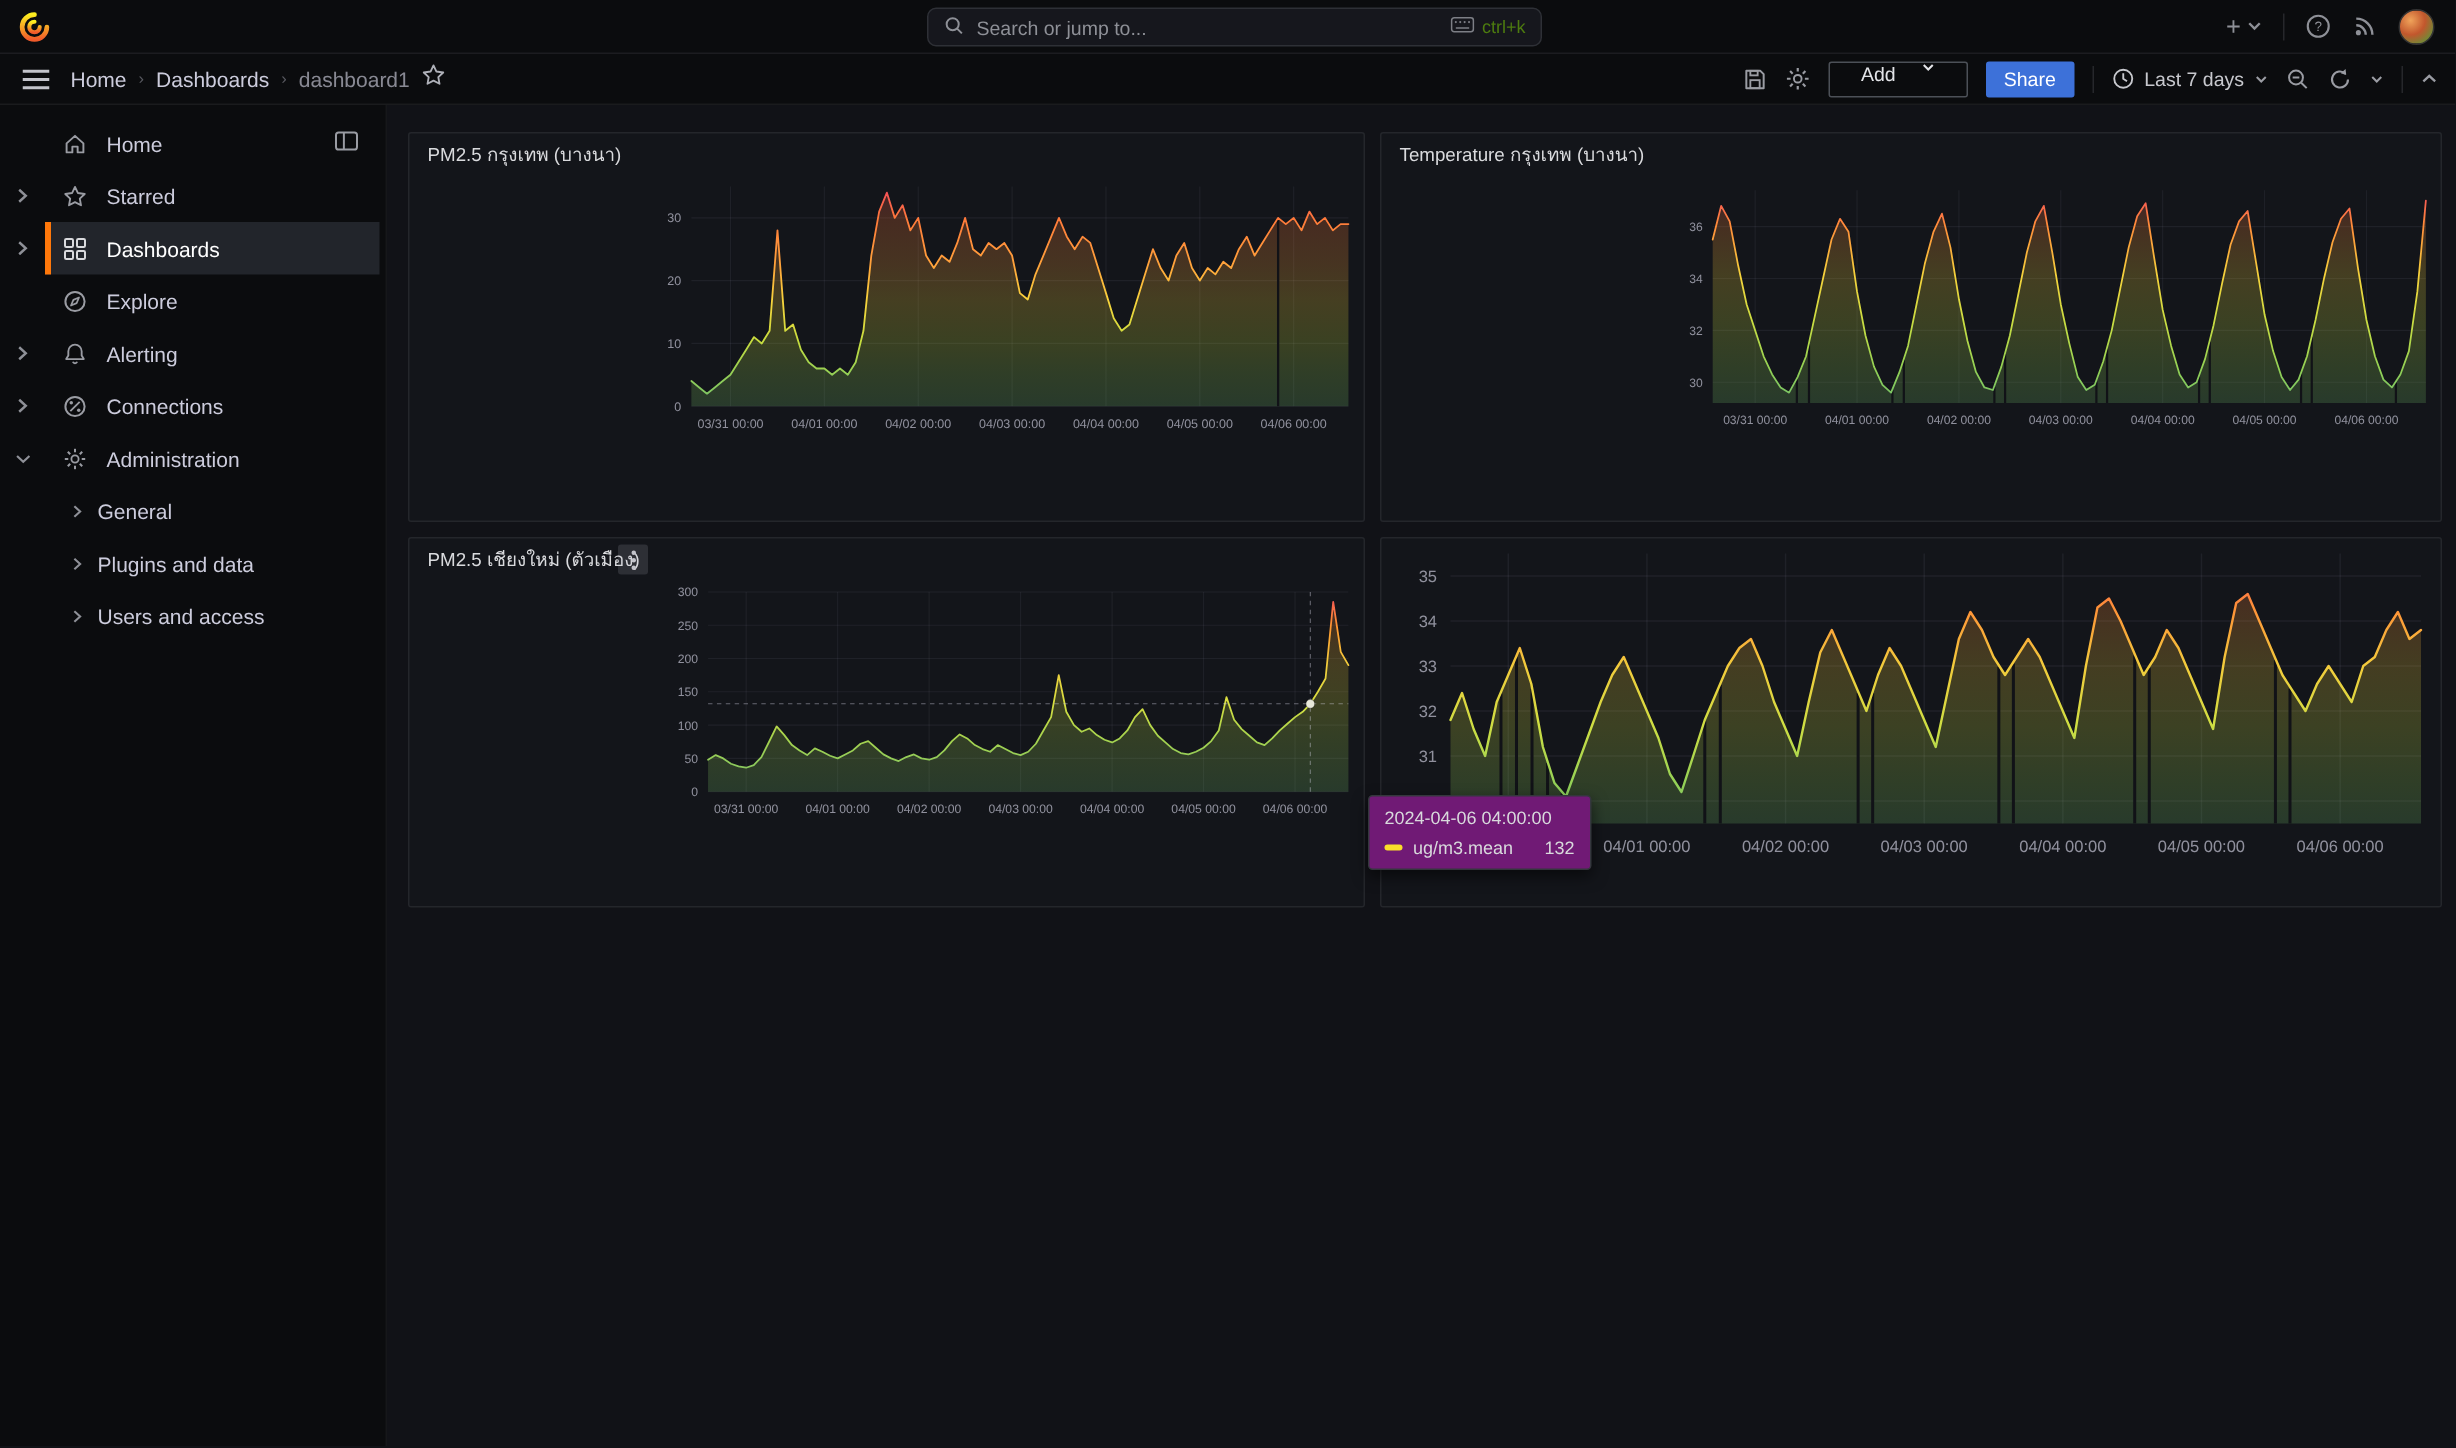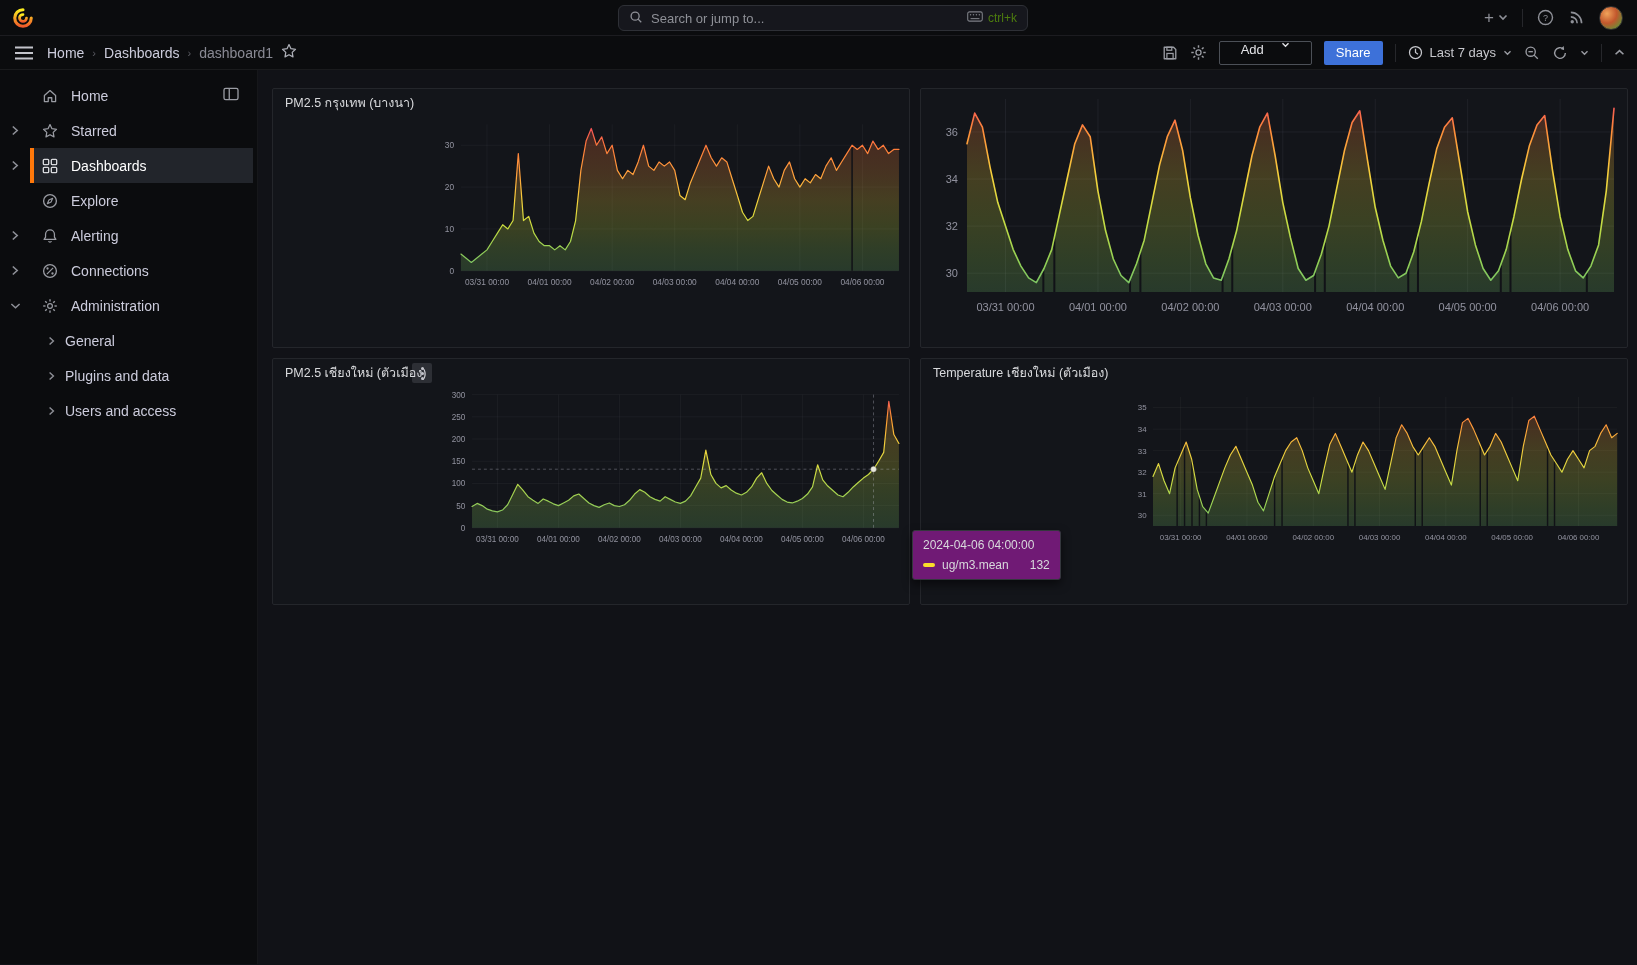--- a/index.html
+++ b/index.html
@@ -428,20 +428,23 @@
               <text x="492.48809523809524" y="222" text-anchor="middle" font-size="11" fill="rgba(204,204,220,0.68)" font-family="Liberation Sans,sans-serif">04/05 00:00</text>
               <line x1="574.9166666666666" x2="574.9166666666666" y1="10" y2="203" stroke="rgba(204,204,220,0.07)" stroke-width="1"></line>
               <text x="574.9166666666666" y="222" text-anchor="middle" font-size="11" fill="rgba(204,204,220,0.68)" font-family="Liberation Sans,sans-serif">04/06 00:00</text>
               <path d="M46.0,180.9 L52.9,186.5 L59.7,192.0 L66.6,186.5 L73.5,180.9 L80.3,175.4 L87.2,164.4 L94.1,153.4 L101.0,142.3 L107.8,147.9 L114.7,136.8 L121.6,48.6 L128.4,136.8 L135.3,131.3 L142.2,153.4 L149.0,164.4 L155.9,169.9 L162.8,169.9 L169.6,175.4 L176.5,169.9 L183.4,175.4 L190.3,164.4 L197.1,136.8 L204.0,70.7 L210.9,32.1 L217.7,15.5 L224.6,37.6 L231.5,26.5 L238.3,48.6 L245.2,37.6 L252.1,70.7 L258.9,81.7 L265.8,70.7 L272.7,76.2 L279.5,59.6 L286.4,37.6 L293.3,65.1 L300.2,70.7 L307.0,59.6 L313.9,65.1 L320.8,59.6 L327.6,70.7 L334.5,103.7 L341.4,109.3 L348.2,87.2 L355.1,70.7 L362.0,54.1 L368.8,37.6 L375.7,54.1 L382.6,65.1 L389.5,54.1 L396.3,59.6 L403.2,81.7 L410.1,103.7 L416.9,125.8 L423.8,136.8 L430.7,131.3 L437.5,109.3 L444.4,87.2 L451.3,65.1 L458.1,81.7 L465.0,92.7 L471.9,70.7 L478.8,59.6 L485.6,81.7 L492.5,92.7 L499.4,81.7 L506.2,87.2 L513.1,76.2 L520.0,81.7 L526.8,65.1 L533.7,54.1 L540.6,70.7 L547.4,59.6 L554.3,48.6 L561.2,37.6 L568.0,43.1 L574.9,37.6 L581.8,48.6 L588.7,32.1 L595.5,43.1 L602.4,37.6 L609.3,48.6 L616.1,43.1 L623.0,43.1 L 623,203 L 46,203 Z" fill="url(#grad0)" fill-opacity="0.22" stroke="none"></path>
               <line x1="561.261" x2="561.261" y1="38.6376" y2="203" stroke="#111217" stroke-width="2"></line>
               <path d="M46.0,180.9 L52.9,186.5 L59.7,192.0 L66.6,186.5 L73.5,180.9 L80.3,175.4 L87.2,164.4 L94.1,153.4 L101.0,142.3 L107.8,147.9 L114.7,136.8 L121.6,48.6 L128.4,136.8 L135.3,131.3 L142.2,153.4 L149.0,164.4 L155.9,169.9 L162.8,169.9 L169.6,175.4 L176.5,169.9 L183.4,175.4 L190.3,164.4 L197.1,136.8 L204.0,70.7 L210.9,32.1 L217.7,15.5 L224.6,37.6 L231.5,26.5 L238.3,48.6 L245.2,37.6 L252.1,70.7 L258.9,81.7 L265.8,70.7 L272.7,76.2 L279.5,59.6 L286.4,37.6 L293.3,65.1 L300.2,70.7 L307.0,59.6 L313.9,65.1 L320.8,59.6 L327.6,70.7 L334.5,103.7 L341.4,109.3 L348.2,87.2 L355.1,70.7 L362.0,54.1 L368.8,37.6 L375.7,54.1 L382.6,65.1 L389.5,54.1 L396.3,59.6 L403.2,81.7 L410.1,103.7 L416.9,125.8 L423.8,136.8 L430.7,131.3 L437.5,109.3 L444.4,87.2 L451.3,65.1 L458.1,81.7 L465.0,92.7 L471.9,70.7 L478.8,59.6 L485.6,81.7 L492.5,92.7 L499.4,81.7 L506.2,87.2 L513.1,76.2 L520.0,81.7 L526.8,65.1 L533.7,54.1 L540.6,70.7 L547.4,59.6 L554.3,48.6 L561.2,37.6 L568.0,43.1 L574.9,37.6 L581.8,48.6 L588.7,32.1 L595.5,43.1 L602.4,37.6 L609.3,48.6 L616.1,43.1 L623.0,43.1" fill="none" stroke="url(#grad0)" stroke-width="1.6" stroke-linejoin="round" stroke-linecap="round"></path>
             </svg>
         </section>
 
         <section class="panel">
+          <header class="phead">
+              <h2 class="ptitle">Temperature กรุงเทพ (บางนา)</h2>
+            </header>
           <svg class="chart" id="chart1" viewBox="0 0 706 230">
               <defs>
                 <linearGradient id="grad1" x1="0" y1="10" x2="0" y2="203" gradientUnits="userSpaceOnUse">
                   <stop offset="0" stop-color="#f2495c"></stop>
                   <stop offset="0.16" stop-color="#ff8a3a"></stop>
                   <stop offset="0.4" stop-color="#f5d23c"></stop>
                   <stop offset="0.62" stop-color="#c9dd42"></stop>
                   <stop offset="0.84" stop-color="#92d055"></stop>
                   <stop offset="1" stop-color="#73bf69"></stop>
                 </linearGradient>
@@ -536,23 +539,20 @@
               <text x="574.9166666666666" y="209" text-anchor="middle" font-size="11" fill="rgba(204,204,220,0.68)" font-family="Liberation Sans,sans-serif">04/06 00:00</text>
               <path d="M46.0,161.2 L52.9,157.0 L59.7,160.0 L66.6,164.8 L73.5,167.2 L80.3,168.4 L87.2,166.0 L94.1,158.8 L101.0,145.0 L107.8,131.2 L114.7,139.0 L121.6,148.0 L128.4,152.8 L135.3,157.0 L142.2,151.0 L149.0,154.0 L155.9,157.6 L162.8,160.0 L169.6,156.4 L176.5,152.8 L183.4,146.8 L190.3,144.4 L197.1,150.4 L204.0,156.4 L210.9,160.0 L217.7,162.4 L224.6,158.8 L231.5,156.4 L238.3,160.0 L245.2,161.2 L252.1,158.8 L258.9,152.8 L265.8,144.4 L272.7,138.4 L279.5,142.0 L286.4,148.0 L293.3,151.6 L300.2,154.0 L307.0,148.0 L313.9,151.6 L320.8,155.2 L327.6,157.0 L334.5,154.0 L341.4,146.8 L348.2,134.8 L355.1,122.8 L362.0,85.0 L368.8,118.0 L375.7,130.0 L382.6,136.0 L389.5,133.0 L396.3,139.0 L403.2,143.2 L410.1,145.6 L416.9,142.0 L423.8,134.8 L430.7,122.8 L437.5,115.6 L444.4,130.0 L451.3,139.6 L458.1,145.6 L465.0,151.6 L471.9,155.2 L478.8,156.4 L485.6,154.0 L492.5,150.4 L499.4,144.4 L506.2,134.8 L513.1,104.8 L520.0,125.2 L526.8,133.6 L533.7,139.6 L540.6,145.6 L547.4,148.0 L554.3,142.0 L561.2,134.8 L568.0,128.8 L574.9,122.8 L581.8,118.0 L588.7,110.8 L595.5,100.0 L602.4,88.0 L609.3,19.0 L616.1,64.0 L623.0,76.0 L 623,190 L 46,190 Z" fill="url(#grad2)" fill-opacity="0.22" stroke="none"></path>
               <path d="M46.0,161.2 L52.9,157.0 L59.7,160.0 L66.6,164.8 L73.5,167.2 L80.3,168.4 L87.2,166.0 L94.1,158.8 L101.0,145.0 L107.8,131.2 L114.7,139.0 L121.6,148.0 L128.4,152.8 L135.3,157.0 L142.2,151.0 L149.0,154.0 L155.9,157.6 L162.8,160.0 L169.6,156.4 L176.5,152.8 L183.4,146.8 L190.3,144.4 L197.1,150.4 L204.0,156.4 L210.9,160.0 L217.7,162.4 L224.6,158.8 L231.5,156.4 L238.3,160.0 L245.2,161.2 L252.1,158.8 L258.9,152.8 L265.8,144.4 L272.7,138.4 L279.5,142.0 L286.4,148.0 L293.3,151.6 L300.2,154.0 L307.0,148.0 L313.9,151.6 L320.8,155.2 L327.6,157.0 L334.5,154.0 L341.4,146.8 L348.2,134.8 L355.1,122.8 L362.0,85.0 L368.8,118.0 L375.7,130.0 L382.6,136.0 L389.5,133.0 L396.3,139.0 L403.2,143.2 L410.1,145.6 L416.9,142.0 L423.8,134.8 L430.7,122.8 L437.5,115.6 L444.4,130.0 L451.3,139.6 L458.1,145.6 L465.0,151.6 L471.9,155.2 L478.8,156.4 L485.6,154.0 L492.5,150.4 L499.4,144.4 L506.2,134.8 L513.1,104.8 L520.0,125.2 L526.8,133.6 L533.7,139.6 L540.6,145.6 L547.4,148.0 L554.3,142.0 L561.2,134.8 L568.0,128.8 L574.9,122.8 L581.8,118.0 L588.7,110.8 L595.5,100.0 L602.4,88.0 L609.3,19.0 L616.1,64.0 L623.0,76.0" fill="none" stroke="url(#grad2)" stroke-width="1.6" stroke-linejoin="round" stroke-linecap="round"></path>
               <line x1="588.6685" x2="588.6685" y1="10" y2="190" stroke="rgba(204,204,220,0.45)" stroke-width="1" stroke-dasharray="4 4"></line>
               <line x1="46" x2="623" y1="110.80000000000001" y2="110.80000000000001" stroke="rgba(204,204,220,0.45)" stroke-width="1" stroke-dasharray="4 4"></line>
               <circle cx="588.6685" cy="110.80000000000001" r="4" fill="#e8e8da" stroke="rgba(0,0,0,0.35)" stroke-width="1"></circle>
             </svg>
         </section>
 
         <section class="panel">
-          <header class="phead">
-              <h2 class="ptitle">Temperature เชียงใหม่ (ตัวเมือง)</h2>
-            </header>
           <svg class="chart" id="chart3" viewBox="0 0 706 217">
               <defs>
                 <linearGradient id="grad3" x1="0" y1="10" x2="0" y2="190" gradientUnits="userSpaceOnUse">
                   <stop offset="0" stop-color="#f2495c"></stop>
                   <stop offset="0.2" stop-color="#ff9138"></stop>
                   <stop offset="0.42" stop-color="#f2cc3c"></stop>
                   <stop offset="0.64" stop-color="#cede43"></stop>
                   <stop offset="0.85" stop-color="#94d156"></stop>
                   <stop offset="1" stop-color="#73bf69"></stop>
                 </linearGradient>

